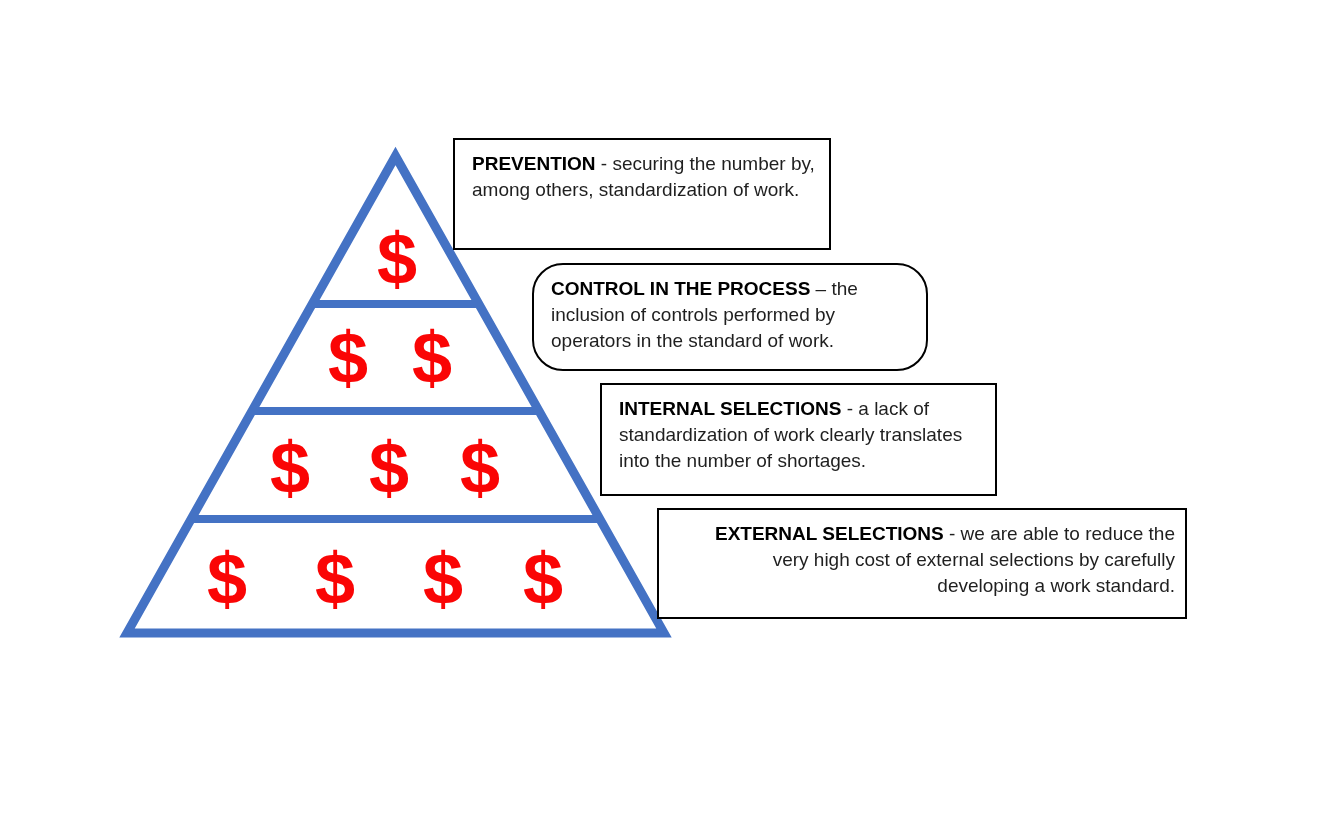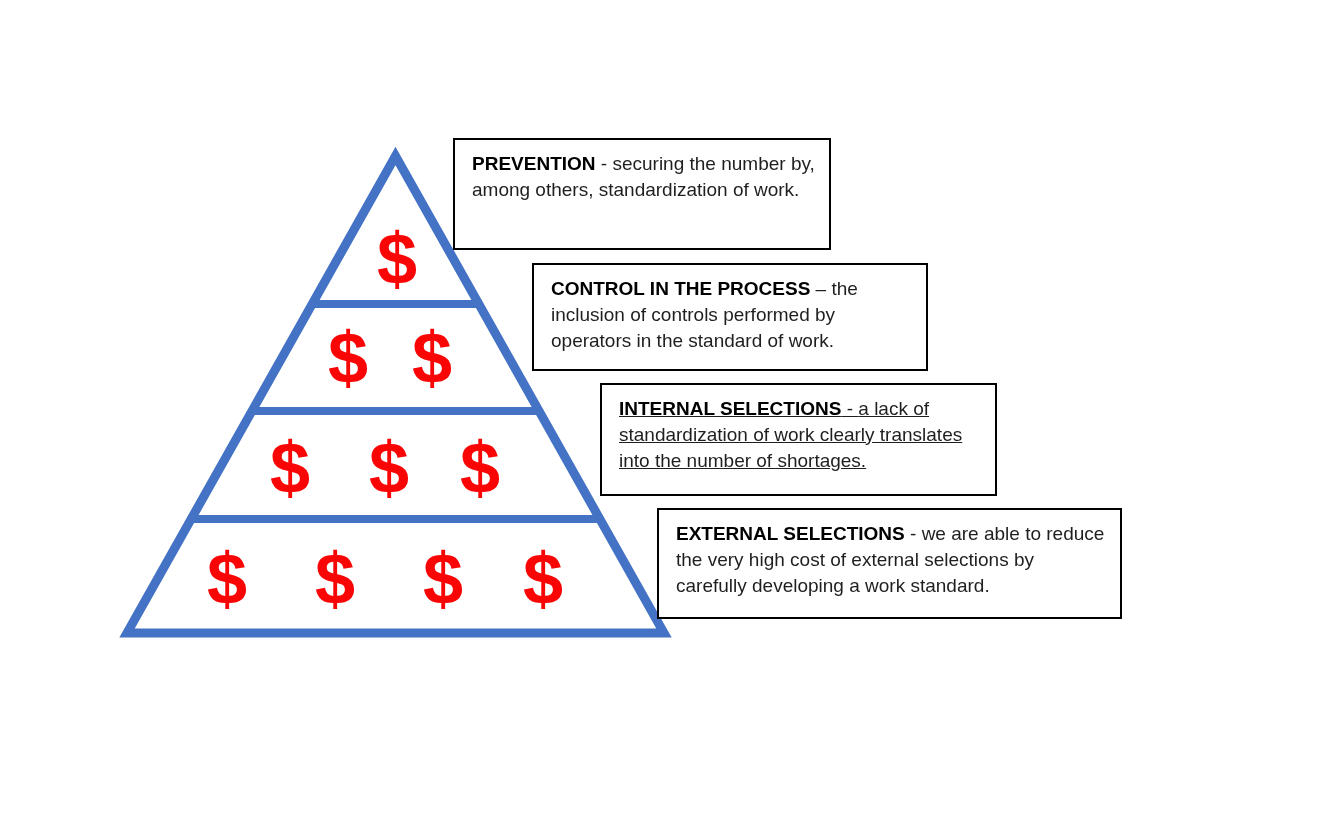--- a/index.html
+++ b/index.html
@@ -57,23 +57,23 @@
     padding: 11px 10px 0 17px;
     font-size: 19px;
     line-height: 26px;
     color: var(--ink);
   }
   .callout .callout-title {
     font-weight: 700;
     color: #000000;
   }
   .callout-prevention { left: 453px; top: 138px; width: 378px; height: 112px; }
-  .callout-control    { left: 532px; top: 263px; width: 396px; height: 108px; }
-  .callout-internal   { left: 600px; top: 383px; width: 397px; height: 113px; text-decoration: underline; }
-  .callout-external   { left: 657px; top: 508px; width: 465px; height: 111px; }
+  .callout-control    { left: 532px; top: 263px; width: 396px; height: 108px; border-radius: 31px; }
+  .callout-internal   { left: 600px; top: 383px; width: 397px; height: 113px; }
+  .callout-external   { left: 657px; top: 508px; width: 530px; height: 111px; text-align: right; }
 </style>
 </head>
 <body>
 
 <div class="canvas">
 
   <svg class="pyramid-svg" viewBox="0 0 1323 818" xmlns="http://www.w3.org/2000/svg" aria-hidden="true">
     <polygon class="py-outline" points="395.5,156 664,633 127,633"></polygon>
     <line class="py-divider" x1="312" y1="304" x2="479" y2="304"></line>
     <line class="py-divider" x1="252" y1="411" x2="539" y2="411"></line>

